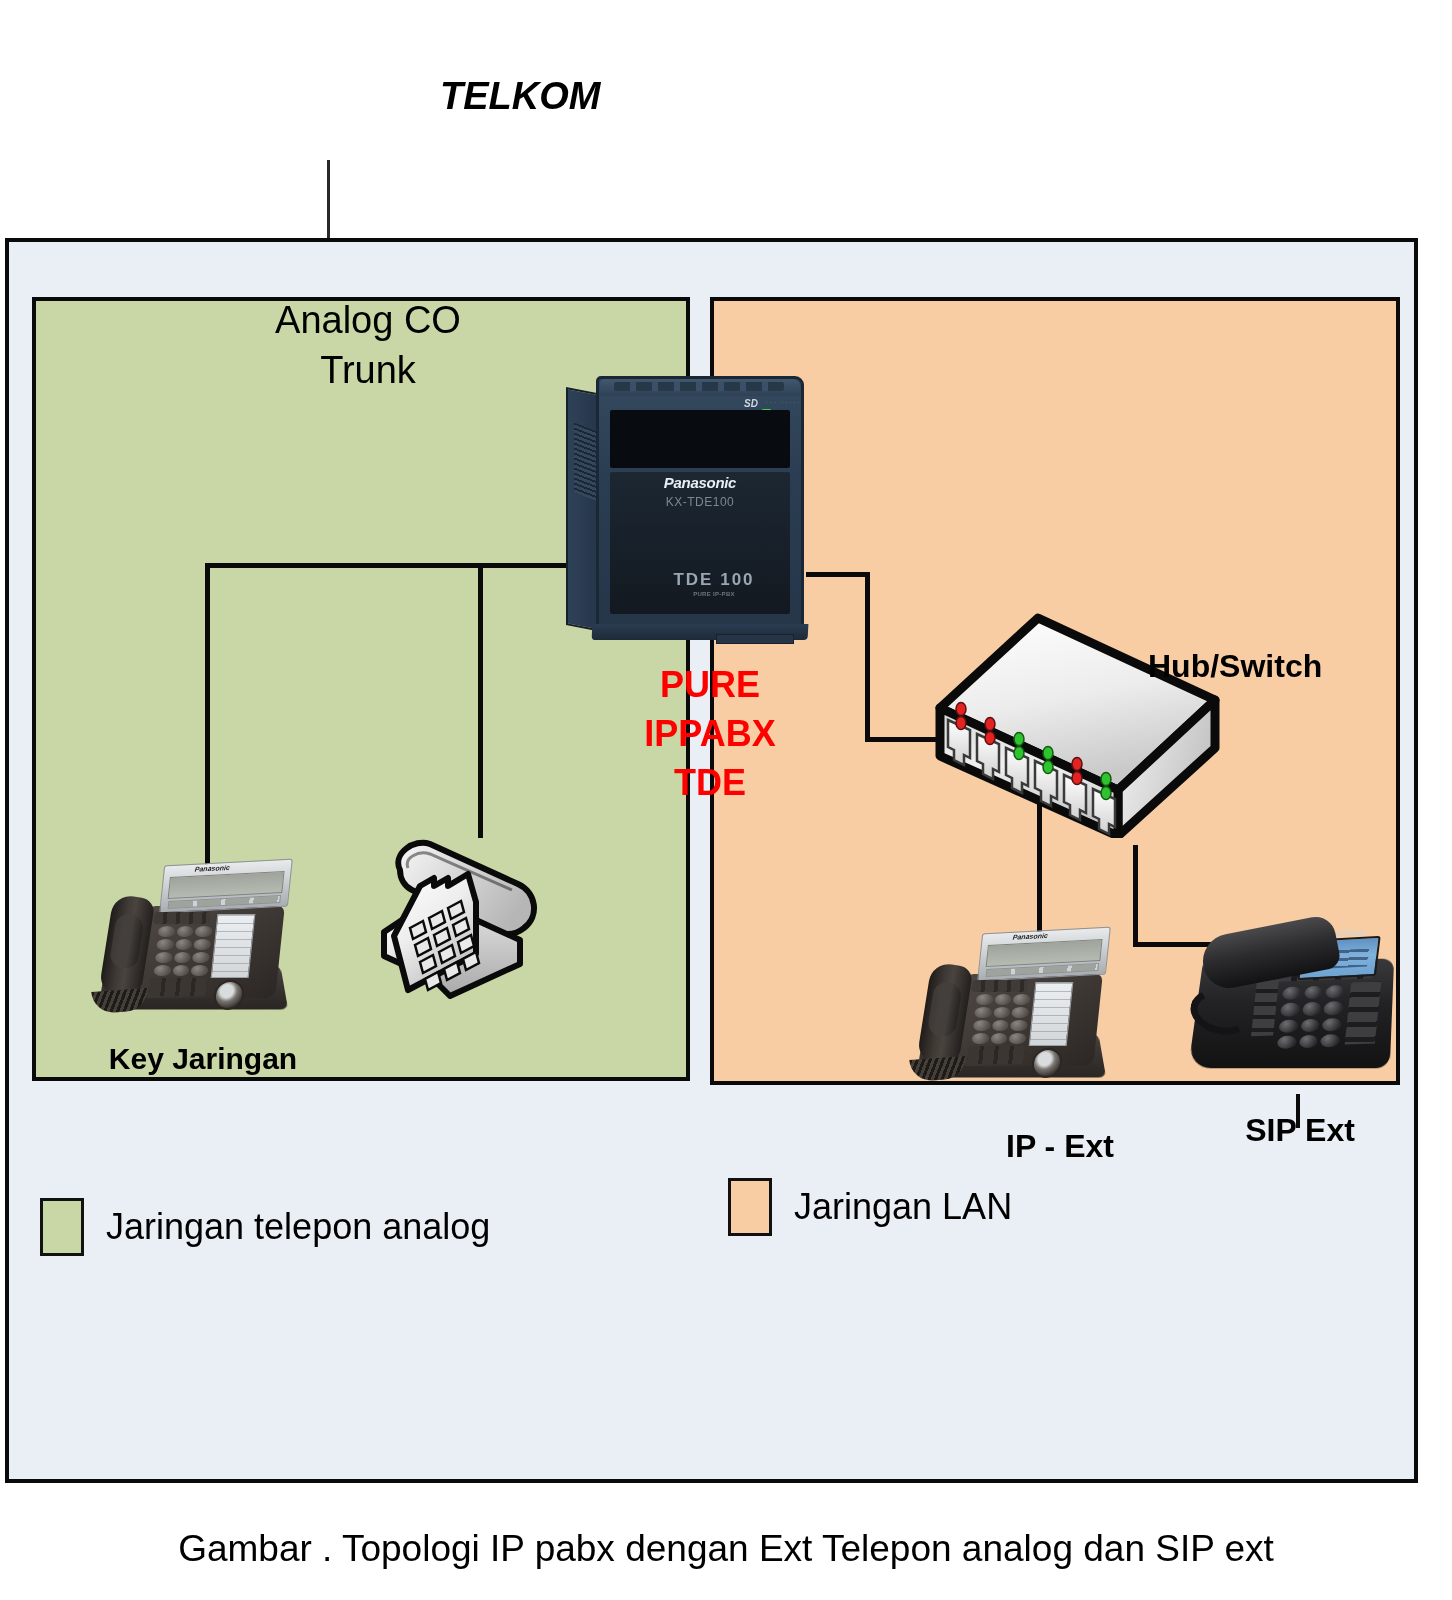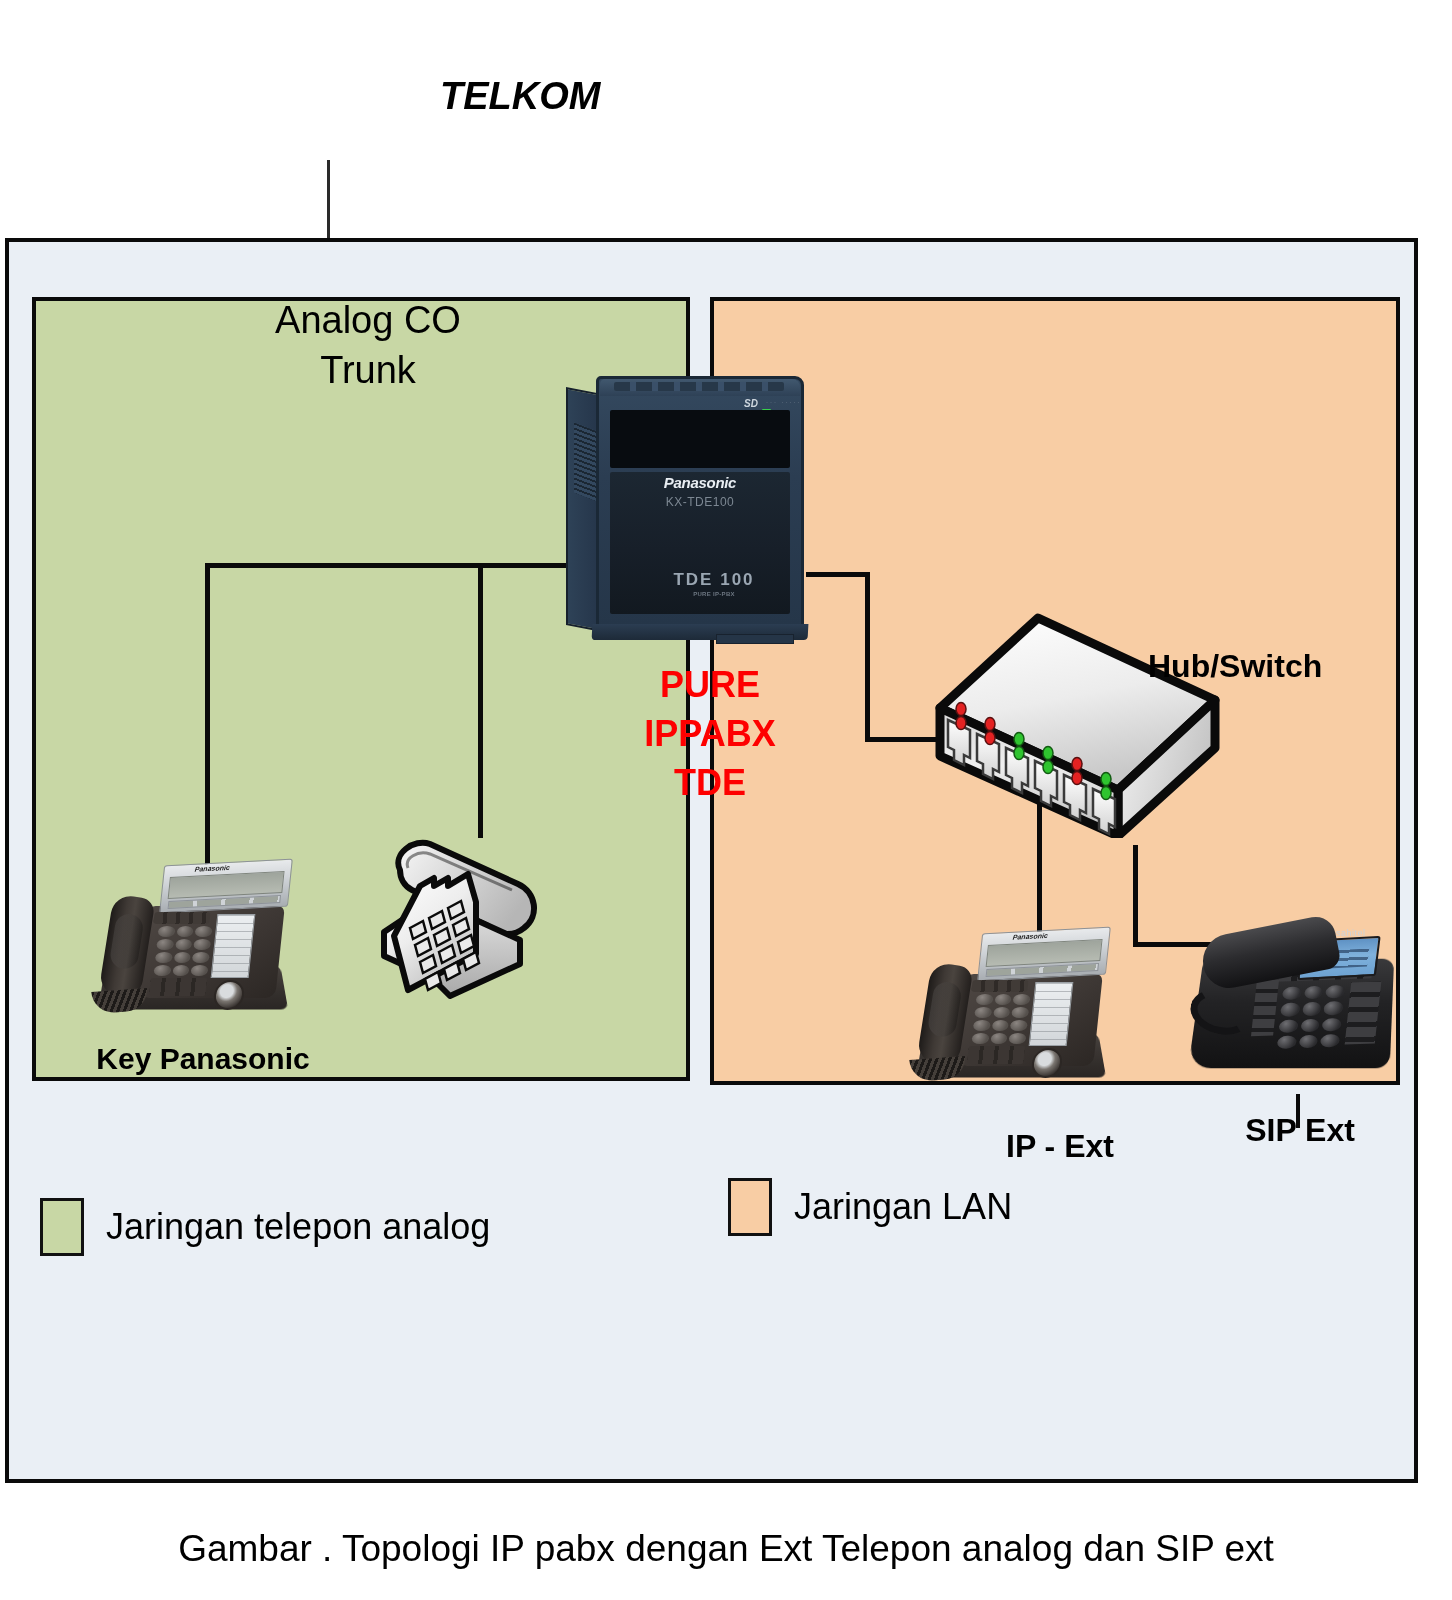--- a/index.html
+++ b/index.html
@@ -476,21 +476,21 @@
       <div class="kp-key"></div>
     </div>
     <div class="kp-sidebtn">
       <div class="kp-sidebtn-lines"></div>
     </div>
     <div class="kp-botbtns"></div>
     <div class="kp-navi"></div>
     <div class="kp-handset"></div>
     <div class="kp-cord"></div>
   </div>
-  <div class="abs lbl" id="key-tel-label">Key Panasonic</div>
+  <div class="abs lbl" id="key-tel-label">Key Jaringan</div>
 
   <div class="abs" id="analog-phone">
     <svg width="200" height="180" viewBox="0 0 200 180">
       <defs>
         <linearGradient id="apg1" x1="0" y1="0" x2="0.6" y2="1">
           <stop offset="0%" stop-color="#ffffff"></stop>
           <stop offset="50%" stop-color="#ededed"></stop>
           <stop offset="100%" stop-color="#bfbfbf"></stop>
         </linearGradient>
         <linearGradient id="apg2" x1="0" y1="0" x2="1" y2="0.5">

